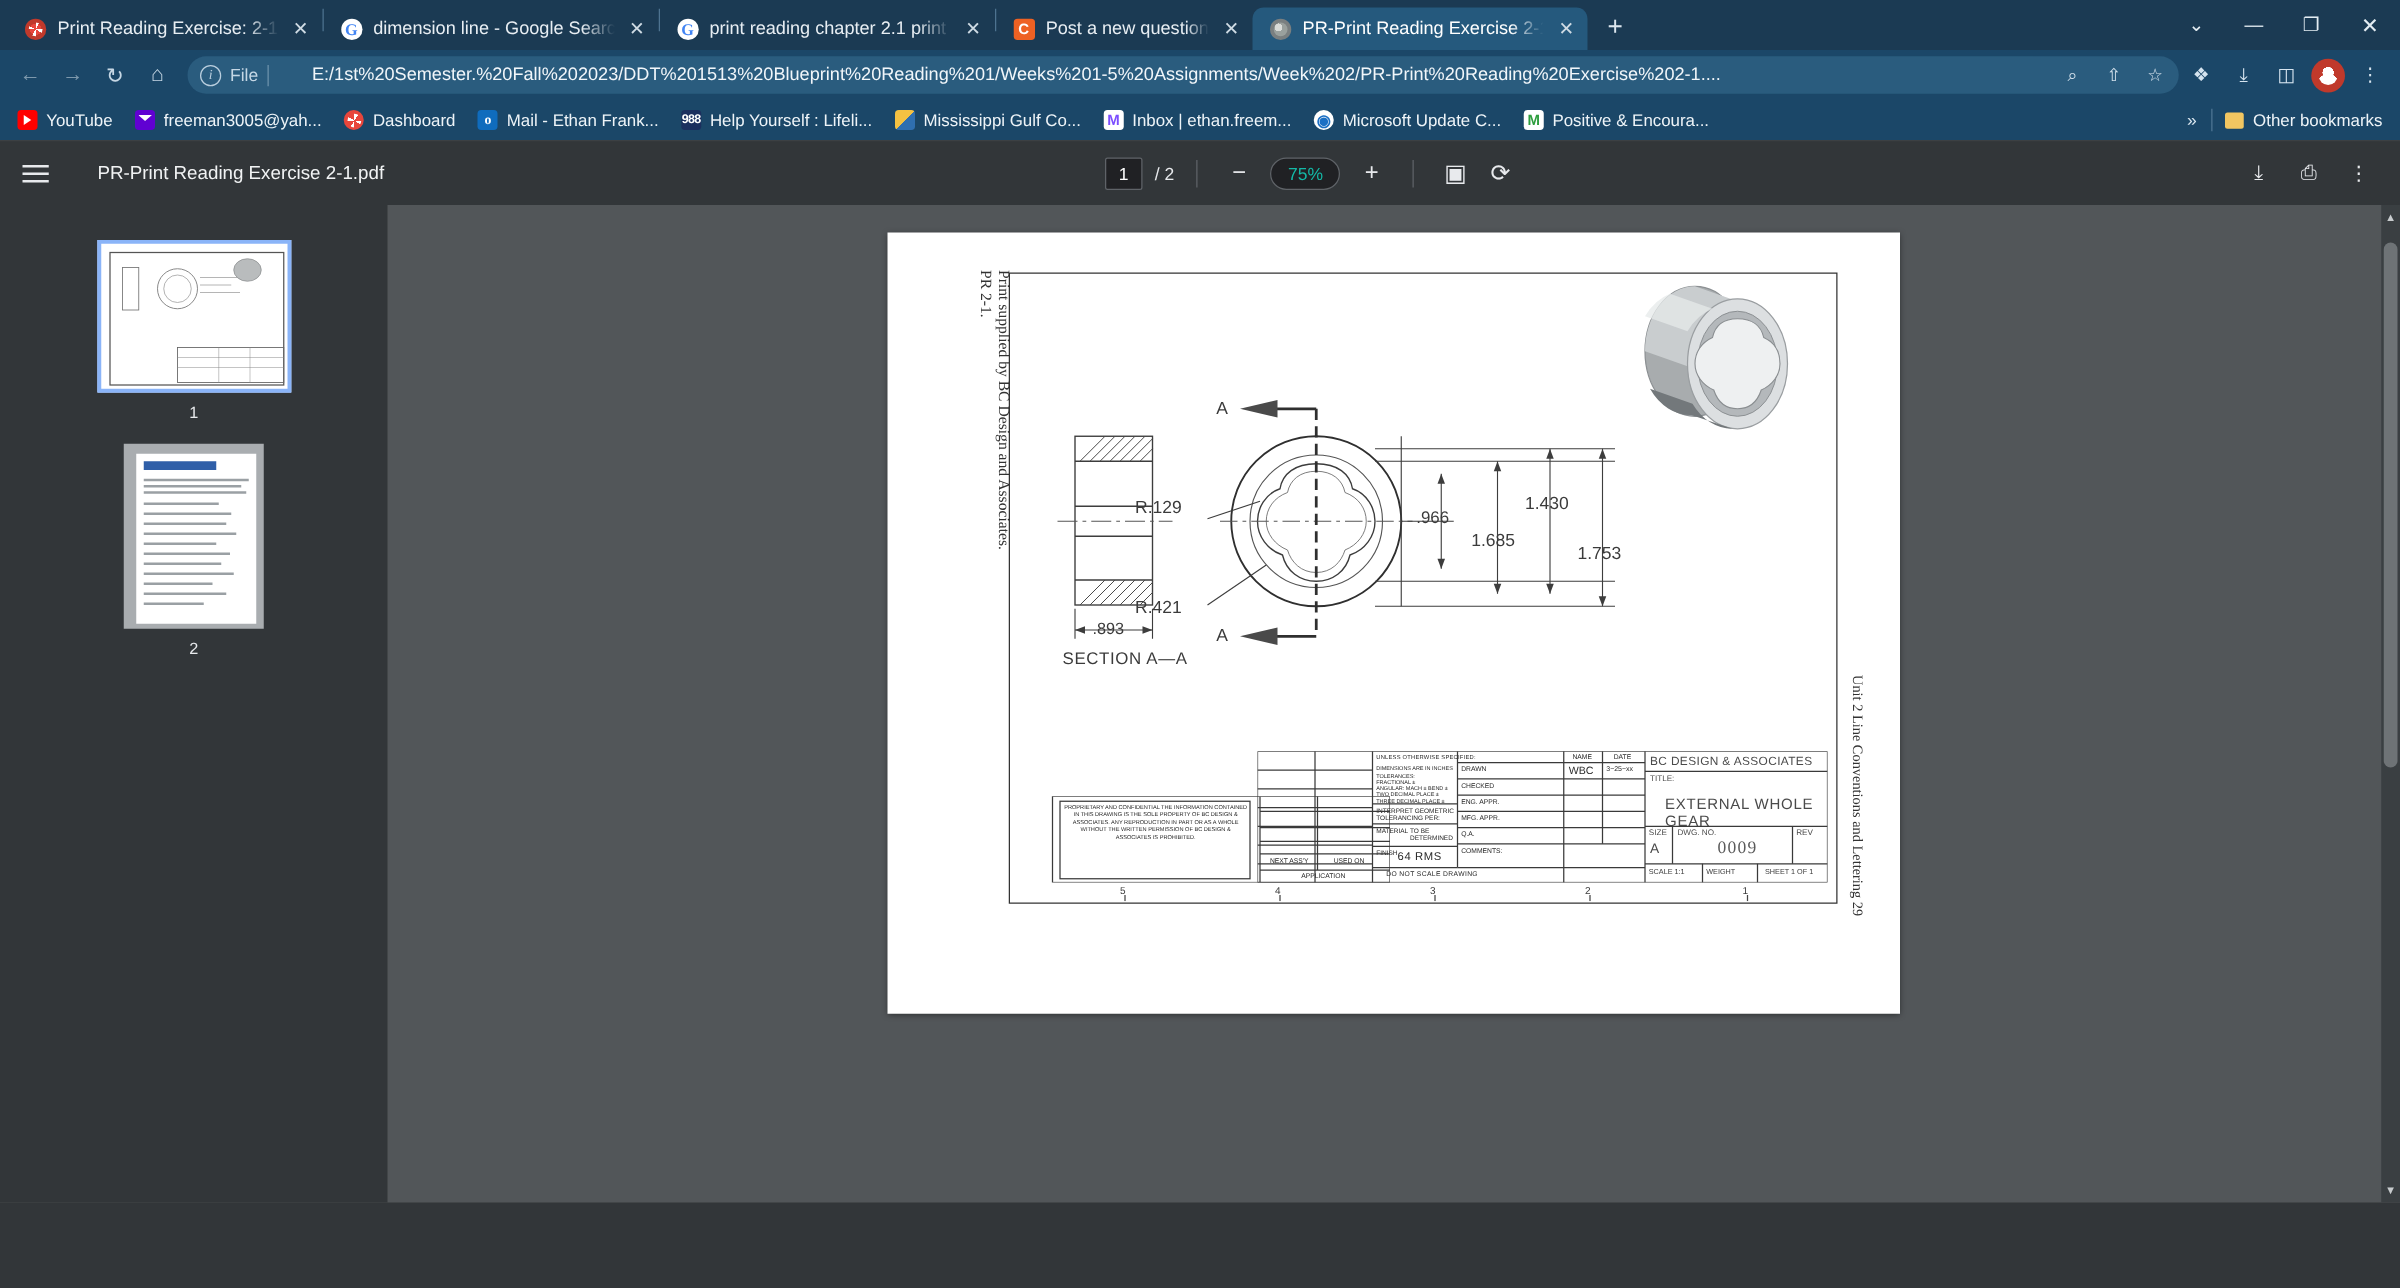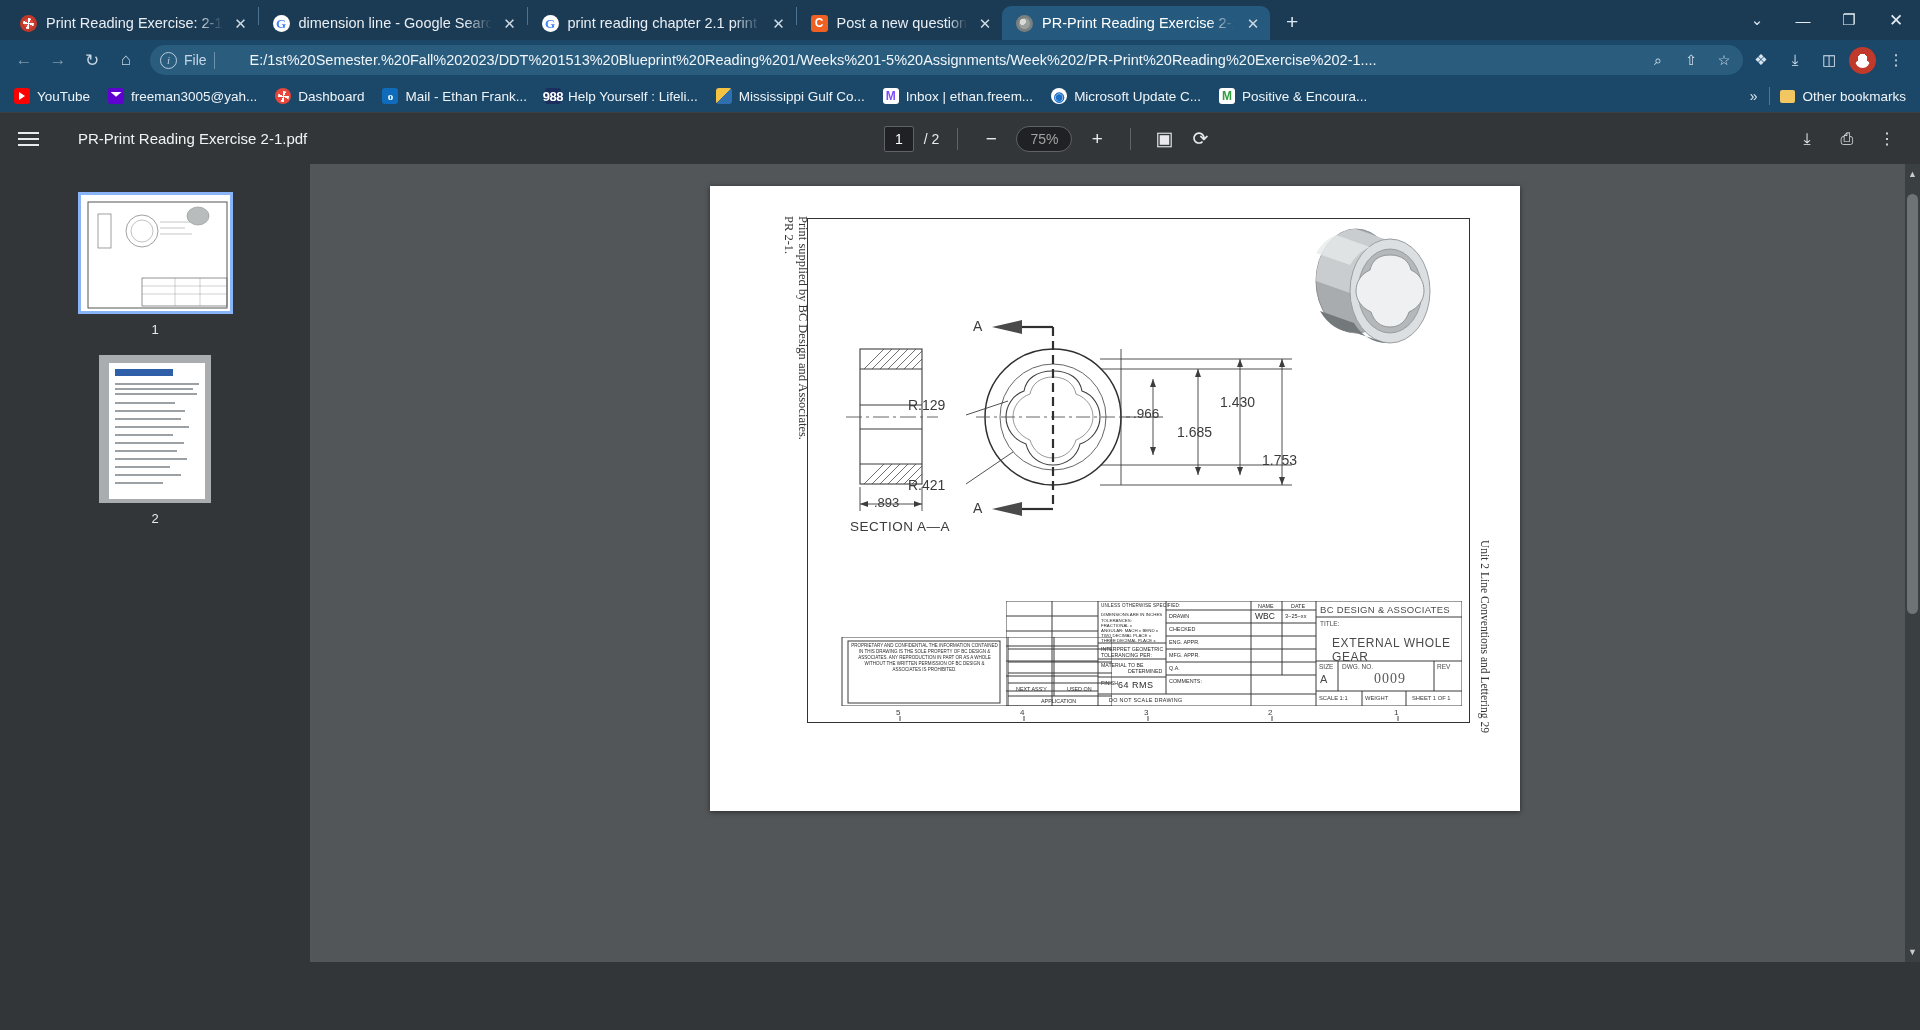--- a/index.html
+++ b/index.html
@@ -180,21 +180,21 @@
   .ico-yt::after { content:""; border-left: 6px solid #fff; border-top: 4px solid transparent; border-bottom: 4px solid transparent; }
   .ico-yahoo { background: #6001d2; }
   .ico-yahoo::after { content:""; width:11px; height:8px; background:#fff; clip-path: polygon(0 0,100% 0,50% 60%); }
   .ico-canvas { background: #e8463c; border-radius: 50%; position: relative; }
   .ico-canvas::after {
     content:""; position:absolute; inset:2.5px; border-radius:50%;
     background: conic-gradient(from 0deg,#fff 0 9%,transparent 9% 25%,#fff 25% 34%,transparent 34% 50%,#fff 50% 59%,transparent 59% 75%,#fff 75% 84%,transparent 84% 100%);
   }
   .ico-outlook { background: #0f6cbd; position: relative; }
   .ico-outlook::after { content:"o"; font-family:"Liberation Serif",serif; font-size:11px; color:#fff; }
-  .ico-988 { background: #1b2f5e; font-size: 13px; letter-spacing: -0.5px; }
+  .ico-988 { background: #1b2f5e; font-size: 10px; letter-spacing: -0.5px; }
   .ico-mgcc { background: linear-gradient(135deg,#f5c242 50%,#2f6fb0 50%); }
   .ico-gm { background: #fff; }
   .ico-gm::after { content:"M"; color:#7c4dff; font-size:12px; font-weight:bold; font-family:"Liberation Sans",sans-serif;}
   .ico-ms { background: #fff; border-radius: 50%; color: #1b6fc4; font-size: 13px; }
   .ico-mgreen { background: #fff; color: #2e9e3e; font-size: 12px; }
   .bm-spacer { flex: 1; }
   .chevrons { padding: 0 10px; font-size: 14px; color: #dbe7f0; }
   .bm-div { width: 1px; height: 18px; background: #4f7794; }
   .folder-ico {
     width: 15px; height: 13px; flex: 0 0 15px; border-radius: 2px;
@@ -223,21 +223,21 @@
   .pgtotal { font-size: 14px; color: #e8eaed; margin-left: 4px; }
   .vdiv { width: 1px; height: 22px; background: #5f6368; margin: 0 12px; }
   .zbtn {
     width: 30px; height: 30px; display:flex; align-items:center; justify-content:center;
     color:#e8eaed; font-size: 19px;
   }
   .zoomval {
     min-width: 56px; height: 26px; background: #202124;
     border: 1px solid #5f6368; border-radius: 13px;
     display:flex; align-items:center; justify-content:center;
-    font-size: 14px; color: #a3a3a3; margin: 0 4px;
+    font-size: 14px; color: #14b8a6; margin: 0 4px;
   }
   .pdf-right { display: flex; align-items: center; gap: 10px; }
   .pdf-right .zbtn { font-size: 16px; }
 
   .viewer { display: flex; height: 798px; background: #525659; position: relative; }
   .thumbs {
     width: 310px; background: #323639; padding-top: 28px;
     display: flex; flex-direction: column; align-items: center; gap: 4px;
   }
   .thumb-wrap { display: flex; flex-direction: column; align-items: center; }
@@ -617,21 +617,21 @@
             <line x1="590" y1="497" x2="590" y2="502"></line>
           </g>
         </svg>
 
         <div class="dtext" style="left:100px; top:178px; font-size:14px;">R.129</div>
         <div class="dtext" style="left:100px; top:258px; font-size:14px;">R.421</div>
         <div class="dtext" style="left:66px; top:276px; font-size:13px;">.893</div>
         <div class="dtext" style="left:325px; top:187px; font-size:13.5px;">.966</div>
         <div class="dtext" style="left:369px; top:205px; font-size:14px;">1.685</div>
         <div class="dtext" style="left:412px; top:175px; font-size:14px;">1.430</div>
-        <div class="dtext" style="left:454px; top:233px; font-size:14px;">1.753</div>
+        <div class="dtext" style="left:454px; top:215px; font-size:14px;">1.753</div>
 
         <div class="dtext" style="left:165px; top:99px; font-size:14px;">A</div>
         <div class="dtext" style="left:165px; top:281px; font-size:14px;">A</div>
         <div class="dtext" style="left:42px; top:300px; font-size:13.5px; letter-spacing:.5px;">SECTION  A—A</div>
 
         <div class="dtext" style="left:88px; top:489px; font-size:8px;">5</div>
         <div class="dtext" style="left:212px; top:489px; font-size:8px;">4</div>
         <div class="dtext" style="left:336px; top:489px; font-size:8px;">3</div>
         <div class="dtext" style="left:460px; top:489px; font-size:8px;">2</div>
         <div class="dtext" style="left:586px; top:489px; font-size:8px;">1</div>

